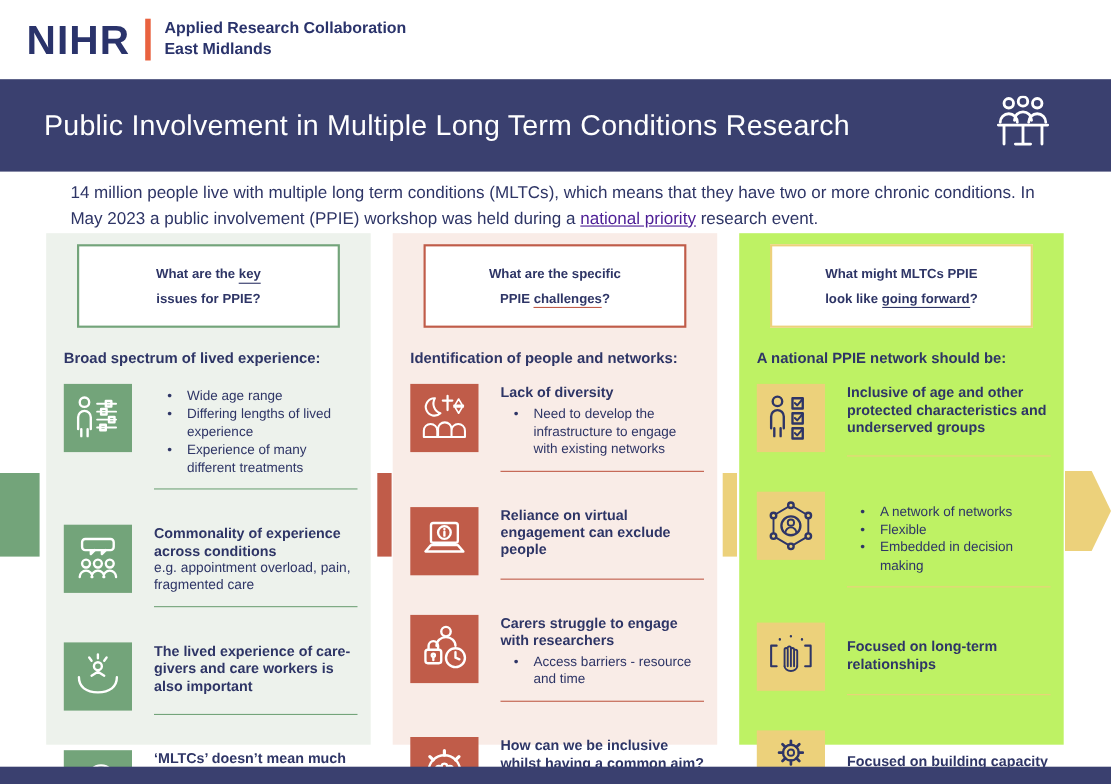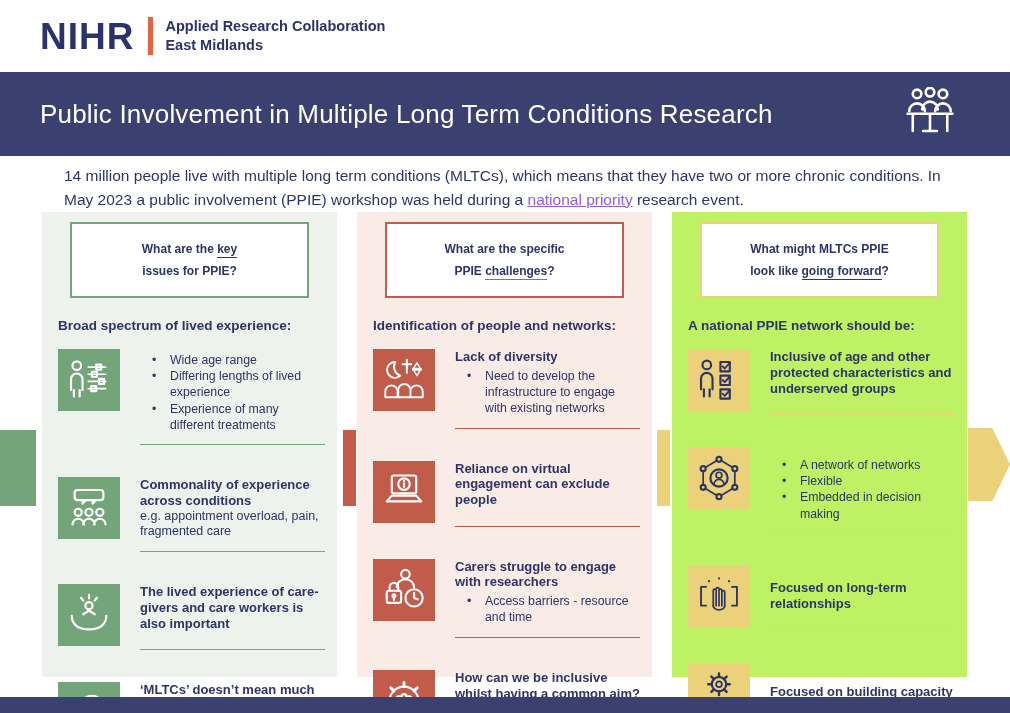--- a/index.html
+++ b/index.html
@@ -1,32 +1,32 @@
 <!DOCTYPE html>
 <html><head>
 <meta charset="utf-8">
 <style>
   html,body{margin:0;padding:0;background:#fff;}
   body{font-family:"Liberation Sans", sans-serif;color:#2e3566;}
   #page{position:relative;width:1010px;height:713px;background:#fff;overflow:hidden;margin:0 auto;}
 
   
-  .brand{position:absolute;top:0;left:0;right:0;height:72px;background:#fff;display:flex;align-items:center;padding-left:40px;box-sizing:border-box;}
+  .brand{position:absolute;top:0;left:0;right:0;height:72px;background:#fff;display:flex;align-items:center;padding-left:24px;box-sizing:border-box;}
   .nihr{font-weight:bold;font-size:37px;letter-spacing:1px;color:#2a336b;line-height:1;}
   .logo-div{width:5px;height:38px;background:#e9623f;margin:0 12px 0 14px;}
   .org{font-weight:bold;font-size:14.5px;color:#2a336b;line-height:1.3;}
 
   
   .banner{position:absolute;top:72px;left:0;right:0;height:84px;background:#3a406f;display:flex;align-items:center;}
   .banner h1{font-size:26px;font-weight:normal;color:#fff;margin:0 0 0 40px;letter-spacing:.2px;flex:1;}
   .banner .bicon{margin-right:52px;}
 
   
   .intro{position:absolute;top:148px;left:64px;right:54px;font-size:15.5px;line-height:1.55;color:#2e3566;}
-  .intro a{color:#8b5cf6;text-decoration:underline;}
+  .intro a{color:#4c1d95;text-decoration:underline;}
 
   
   .col{position:absolute;top:212px;height:465px;width:295px;box-sizing:border-box;}
   .c0{left:42px;background:#edf2ec;--acc:#73a47a;}
   .c1{left:357px;background:#f9ece7;--acc:#c05c49;}
   .c2{left:672px;background:#bef264;--acc:#ecd17b;}
 
   .qbox{margin:10px 28px 0;height:72px;background:#fff;border:2px solid var(--acc);
         display:flex;align-items:center;justify-content:center;text-align:center;
         font-size:12px;font-weight:bold;color:#2e3566;line-height:1.85;}

